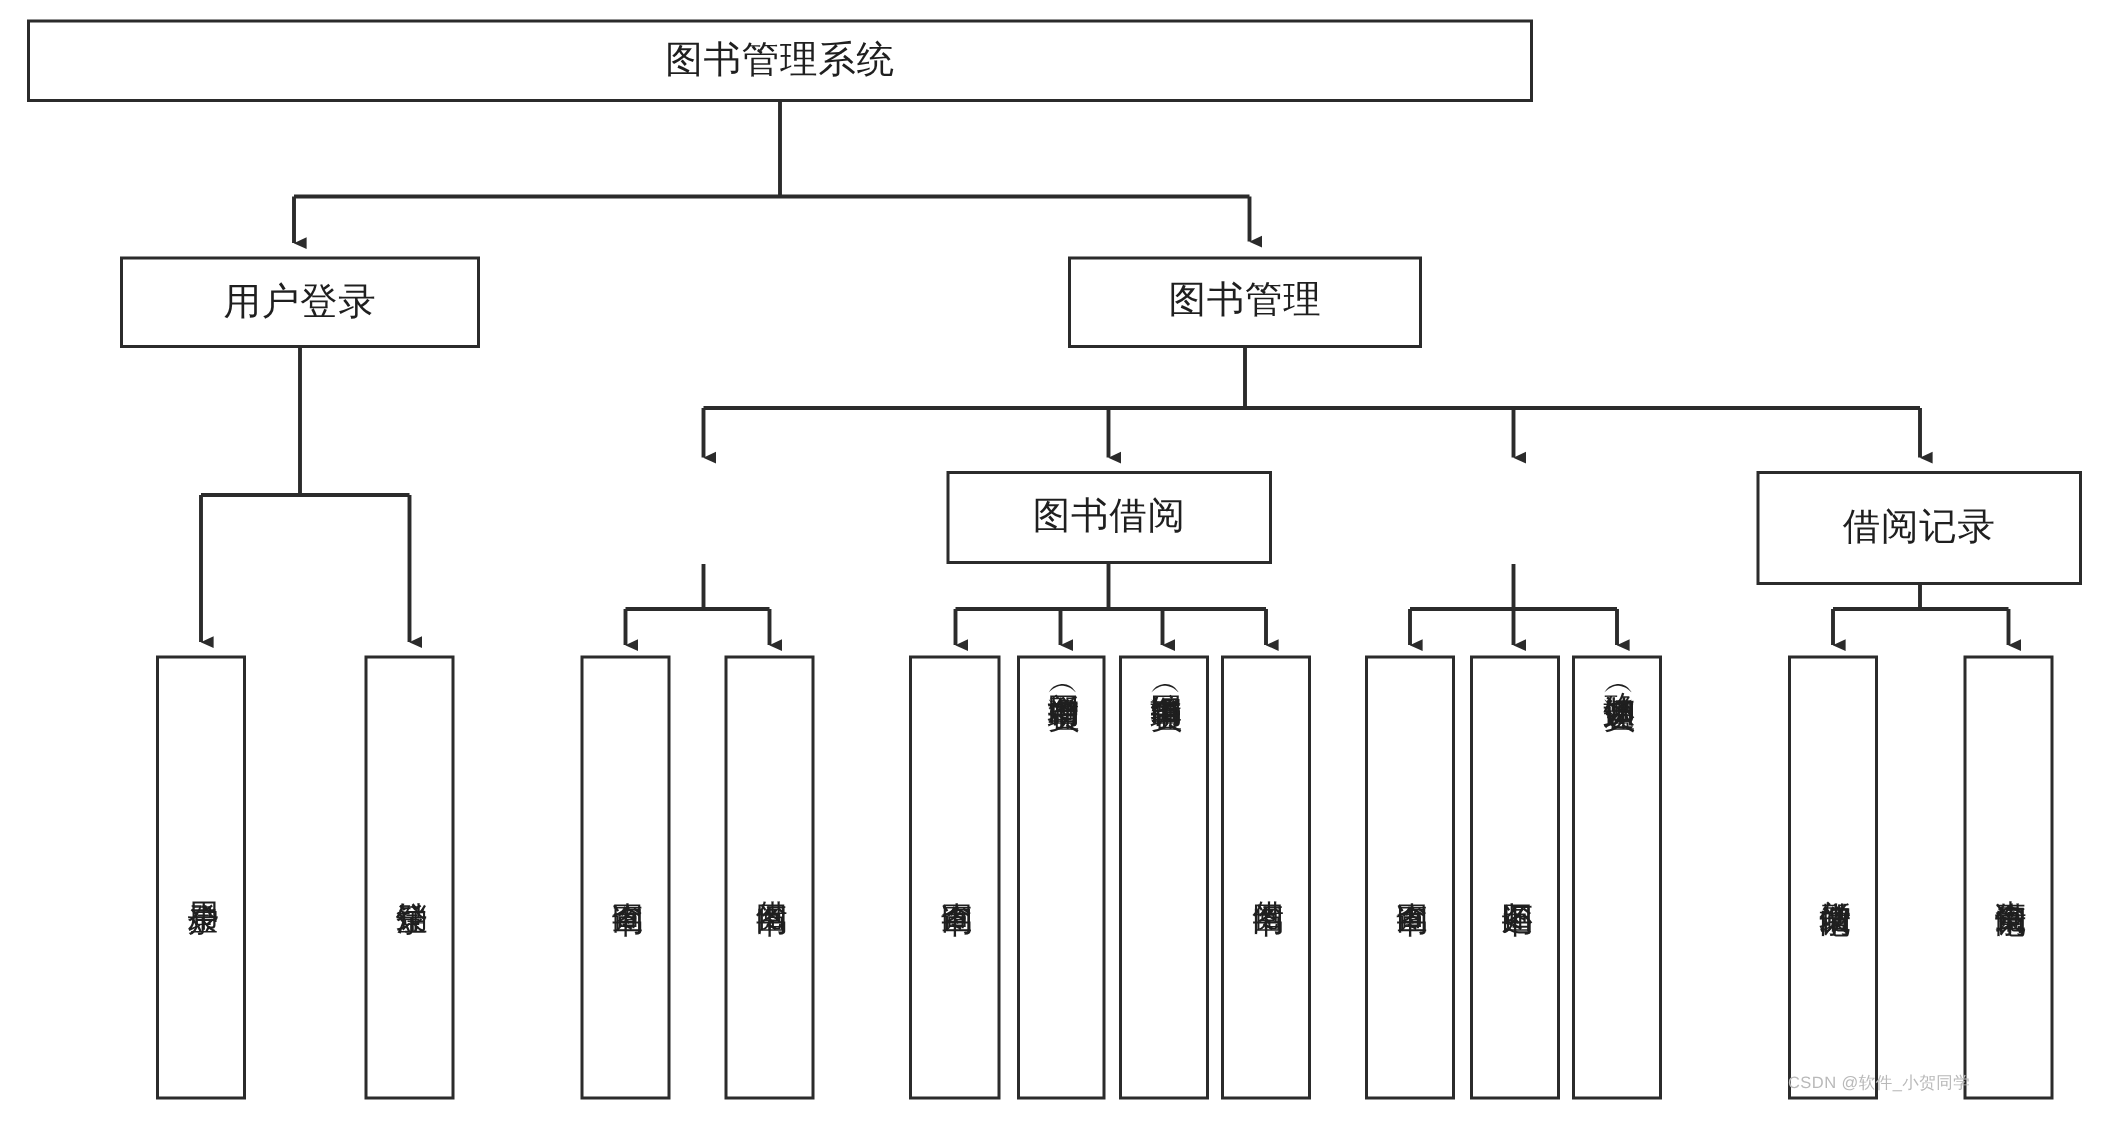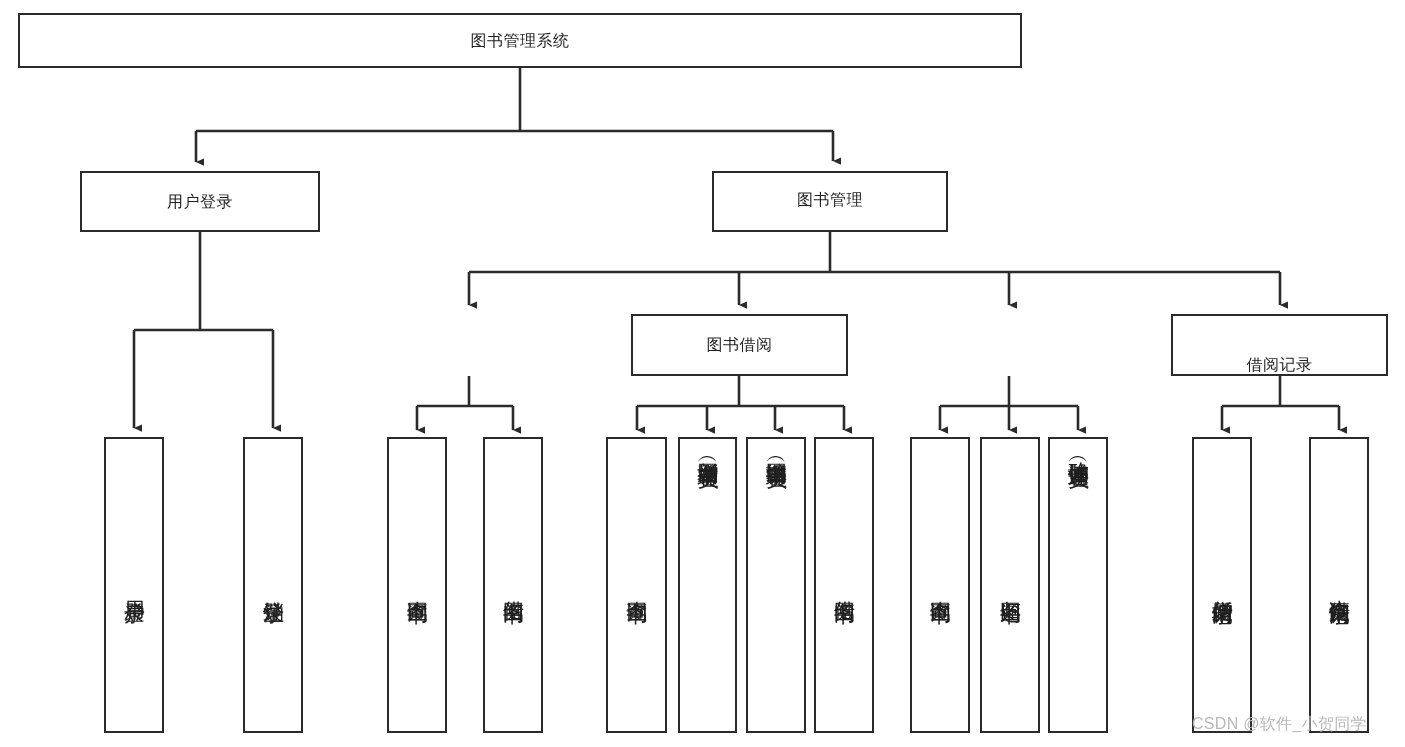--- a/index.html
+++ b/index.html
@@ -29,21 +29,21 @@
     position: absolute;
     box-sizing: border-box;
     background: #ffffff;
     border: 2.5px solid #2b2b2b;
     display: flex;
     align-items: center;
     justify-content: center;
     overflow: hidden;
   }
   .node-label-h {
-    font-size: 16px;
+    font-size: 25px;
     color: #1f1f1f;
     line-height: 1.1;
     letter-spacing: 0.5px;
     white-space: nowrap;
     text-align: center;
   }
   .node-label-v {
     font-size: 21px;
     color: #1f1f1f;
     line-height: 1.28;
@@ -59,21 +59,21 @@
     padding-top: 2px;
   }
   .leaf-box.top-align {
     align-items: flex-start;
     padding-top: 6px;
   }
   #watermark {
     position: absolute;
     left: 1192px;
     top: 714px;
-    font-size: 16px;
+    font-size: 11px;
     color: #b9b9b9;
     white-space: nowrap;
     letter-spacing: 0.3px;
     pointer-events: none;
   }
 </style>
 </head>
 <body>
 
 <div id="diagram-root">
@@ -139,21 +139,21 @@
   <div class="node-box" style="left:712px; top:171px; width:236px; height:61px;font-family:Liberation Mono, monospace;">
     <span class="node-label-h">图书管理</span>
   </div>
 
 
   <div class="node-box" style="left:631px; top:314px; width:217px; height:62px;">
     <span class="node-label-h">图书借阅</span>
   </div>
 
 
-  <div class="node-box" style="left:1171px; top:314px; width:217px; height:62px;align-items:flex-end;">
+  <div class="node-box" style="left:1171px; top:314px; width:217px; height:76px;">
     <span class="node-label-h">借阅记录</span>
   </div>
 
   <div class="node-box leaf-box" style="left:104px; top:437px; width:60px; height:296px;">
     <span class="node-label-v">用户登录</span>
   </div>
 
   <div class="node-box leaf-box" style="left:243px; top:437px; width:60px; height:296px;">
     <span class="node-label-v">注销登录</span>
   </div>

